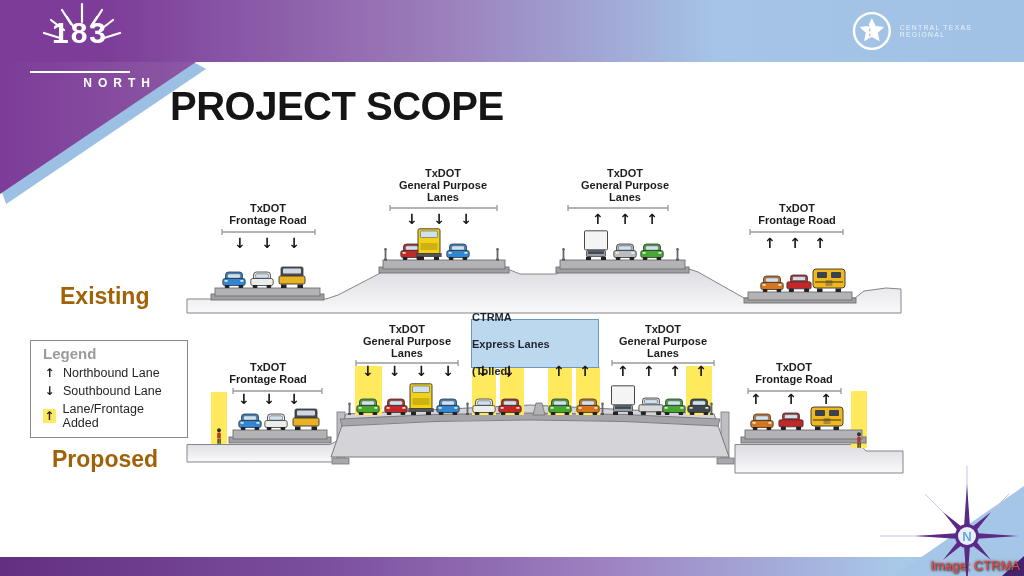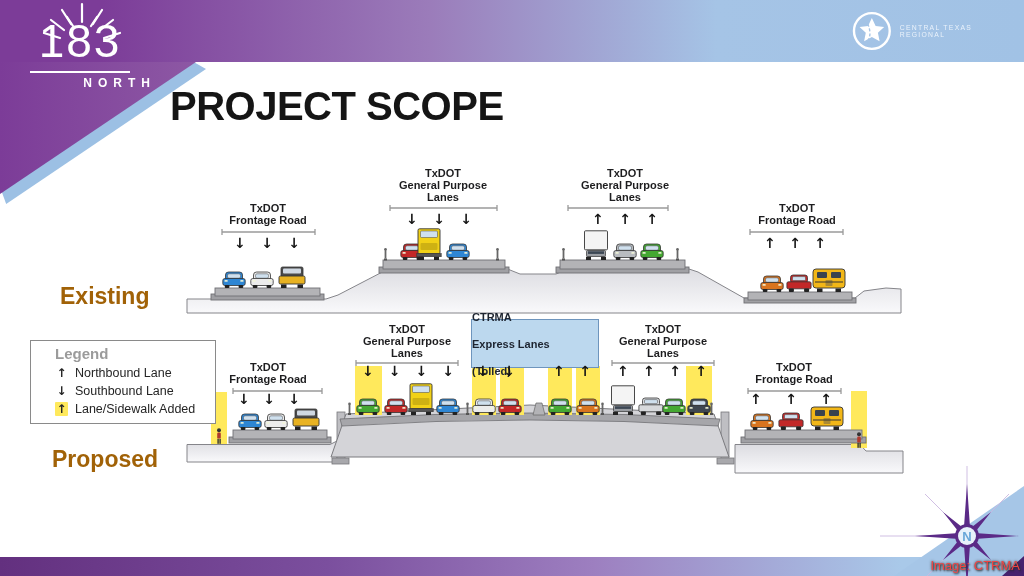--- a/index.html
+++ b/index.html
@@ -8,21 +8,21 @@
   
   .top-strip{position:absolute;left:0;top:0;width:1024px;height:62px;z-index:2;
     background:linear-gradient(90deg,#7c3c98 0%,#7c3c98 10%,#9b7cba 42%,#a5c4e6 70%,#a1c2e5 100%);}
   .logo-wedge{position:absolute;left:0;top:62px;width:196px;height:132px;z-index:2;
     background:linear-gradient(90deg,#7c3c98,#8d58a4);
     clip-path:polygon(0 0,100% 0,0 100%);}
   .wedge-sliver{position:absolute;left:0;top:62px;width:206px;height:142px;z-index:1;
     background:#9cc0e4;clip-path:polygon(0 88%,94% 0,100% 5%,3% 100%);}
   .logo-183{position:absolute;left:10px;top:2px;width:140px;height:110px;z-index:3;color:#fff;}
   .logo-183 .num{position:absolute;left:0;top:16px;width:140px;text-align:center;
-    font-size:46px;font-weight:400;letter-spacing:2px;line-height:1;}
+    font-size:30px;font-weight:700;letter-spacing:2px;line-height:1;}
   .logo-183 .rule{position:absolute;left:20px;top:69px;width:100px;height:2px;background:#fff;}
   .logo-183 .north{position:absolute;left:0;top:74px;width:146px;text-align:right;
     font-size:12px;font-weight:700;letter-spacing:6px;}
   .burst{position:absolute;left:0;top:0;width:140px;height:60px;}
   .ctrma-logo{position:absolute;left:850px;top:8px;width:170px;height:46px;z-index:3;color:#fff;display:flex;align-items:center;}
   .ctrma-text{margin-left:6px;}
   .ctrma-text .l1{font-size:6.8px;letter-spacing:1.3px;color:#eaf2fb;font-weight:400;}
   .ctrma-text .l2{font-size:10.5px;font-weight:700;letter-spacing:.4px;margin-top:1px;}
   .page-title{position:absolute;left:170px;top:84px;z-index:3;font-size:40px;font-weight:700;
     color:#151515;letter-spacing:-.5px;}
@@ -36,22 +36,22 @@
   .diagram-svg{position:absolute;left:0;top:0;width:1024px;height:576px;z-index:1;}
   .dlabel{position:absolute;z-index:3;width:130px;text-align:center;font-size:11px;font-weight:700;
     line-height:12px;color:#1d1d1f;}
   .sec-label{position:absolute;z-index:3;font-size:23px;font-weight:700;color:#a16207;}
   .express-box{position:absolute;left:471px;top:319px;width:126px;height:47px;z-index:3;
     background:#bcd8ee;border:1.6px solid #6e95bd;display:flex;flex-direction:column;
     justify-content:center;font-size:11px;font-weight:700;color:#1d2430;line-height:14px;gap:13px;}
   .arrow-row{position:absolute;z-index:3;display:flex;justify-content:space-between;
     font-family:"DejaVu Sans",sans-serif;font-size:14px;font-weight:700;color:#151515;line-height:1;}
   
-  .legend{position:absolute;left:30px;top:340px;width:186px;z-index:3;background:#fff;
-    border:1.5px solid #8a8a8a;padding:4px 8px 7px 24px;box-sizing:border-box;}
+  .legend{position:absolute;left:30px;top:340px;width:158px;z-index:3;background:#fff;
+    border:1.5px solid #8a8a8a;padding:4px 8px 7px 12px;box-sizing:border-box;}
   .legend .lg-title{font-size:15px;font-weight:700;color:#9b9b9b;margin-bottom:2px;}
   .lg-item{display:flex;align-items:center;gap:7px;font-size:12.5px;color:#252525;margin-top:4px;}
   .lg-glyph{width:13px;text-align:center;font-family:"DejaVu Sans",sans-serif;font-weight:700;font-size:12px;}
   .lg-glyph.yellow{background:#ffe95c;border-radius:1px;}
 </style>
 </head>
 <body>
 
 <svg class="diagram-svg" viewBox="0 0 1024 576">
   <defs>
@@ -371,21 +371,21 @@
   <div class="lg-item">
     <span class="lg-glyph">↑</span>
     <span>Northbound Lane</span>
   </div>
   <div class="lg-item">
     <span class="lg-glyph">↓</span>
     <span>Southbound Lane</span>
   </div>
   <div class="lg-item">
     <span class="lg-glyph yellow">↑</span>
-    <span>Lane/Sidewalk Added</span>
+    <span>Lane/Frontage Added</span>
   </div>
 </div>
 
 <div class="bottom-strip"></div>
 <svg class="compass-svg" viewBox="0 0 144 136">
   <polygon points="144,46 144,136 14,136" fill="#a6c6e7"></polygon>
   <g stroke="#cbb8e0" stroke-width="0.9">
     <line x1="0" y1="96" x2="87" y2="96"></line>
     <line x1="87" y1="96" x2="129" y2="54"></line>
     <line x1="87" y1="96" x2="45" y2="54"></line>

